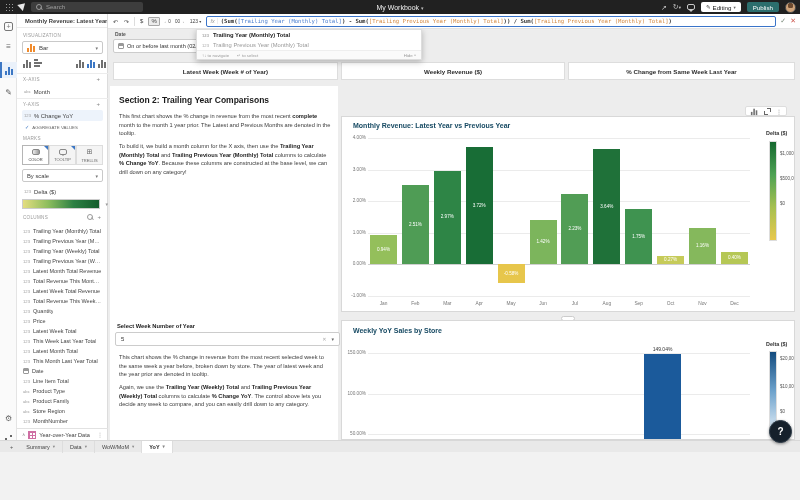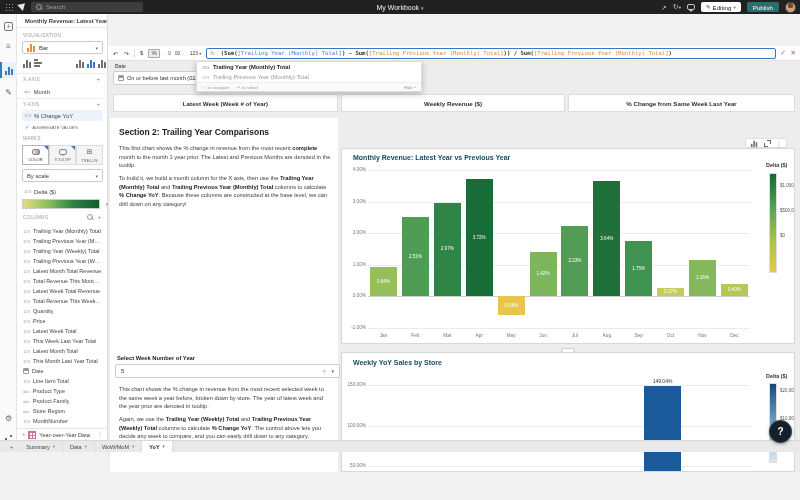--- a/index.html
+++ b/index.html
@@ -63,21 +63,21 @@
   .collist { position:absolute; left:0; top:212px; width:91px; height:200px; overflow:hidden; }
   .colrow { height:10px; display:flex; align-items:center; gap:3px; padding:0 6px; white-space:nowrap; overflow:hidden; }
   .colrow span.lbl { font-size:5.5px; color:#444; overflow:hidden; text-overflow:ellipsis; }
   .i-cal { position:relative; width:6px; height:6px; border:1px solid #999; border-radius:1px; flex:none; }
   .i-cal::before { content:""; position:absolute; left:0; top:0; width:4px; height:1.5px; background:#999; }
   .source-row { position:absolute; left:0; top:414px; width:91px; height:12px; border-top:1px solid #e2e2e2; display:flex; align-items:center; gap:3px; padding:0 5px; }
   .i-pinkgrid { width:8px; height:8px; border:1px solid #cf6fa4; background-image:linear-gradient(to right,#cf6fa4 1px,transparent 1px),linear-gradient(to bottom,#cf6fa4 1px,transparent 1px); background-size:3px 3px; flex:none; }
   .kebab { margin-left:auto; color:#888; font-size:6px; }
 
   
-  .main { position:absolute; left:108px; top:14px; width:692px; height:426px;margin-top:32px; }
+  .main { position:absolute; left:108px; top:14px; width:692px; height:426px; }
   .formula-row { position:absolute; left:0; top:0; width:692px; height:15px; background:#fff; border-bottom:1px solid #e3e3e3; display:flex; align-items:center; gap:4px; padding:0 4px; font-size:6.5px; color:#555; }
   .fmt-btn { font-size:6px; color:#444; padding:0 1px; }
   .fmt-btn.boxed { border:1px solid #a8a8a8; background:#ececec; border-radius:1px; padding:0.5px 2px; }
   .fmt-small { font-size:4.6px; color:#444; }
   .vdiv { width:1px; height:9px; background:#ddd; }
   .formula-field { flex:1; height:11px; border:1px solid #3a74c9; border-radius:2px; background:#fff; display:flex; align-items:center; gap:3px; padding:0 3px; overflow:hidden; white-space:nowrap; }
   .fx { font-style:italic; color:#999; font-size:5.5px; border-right:1px solid #eee; padding-right:2px; }
   .fcode { font-family:"DejaVu Sans Mono", monospace; font-size:5.6px; color:#333; }
   .fcode .seg-b { color:#4a7fd0; } .fcode .seg-o { color:#d4883f; } .fcode .seg-k { color:#333; font-weight:bold; }
   .f-ok { color:#7a8a7a; font-size:7px; } .f-no { color:#cf5d55; font-size:7px; }

